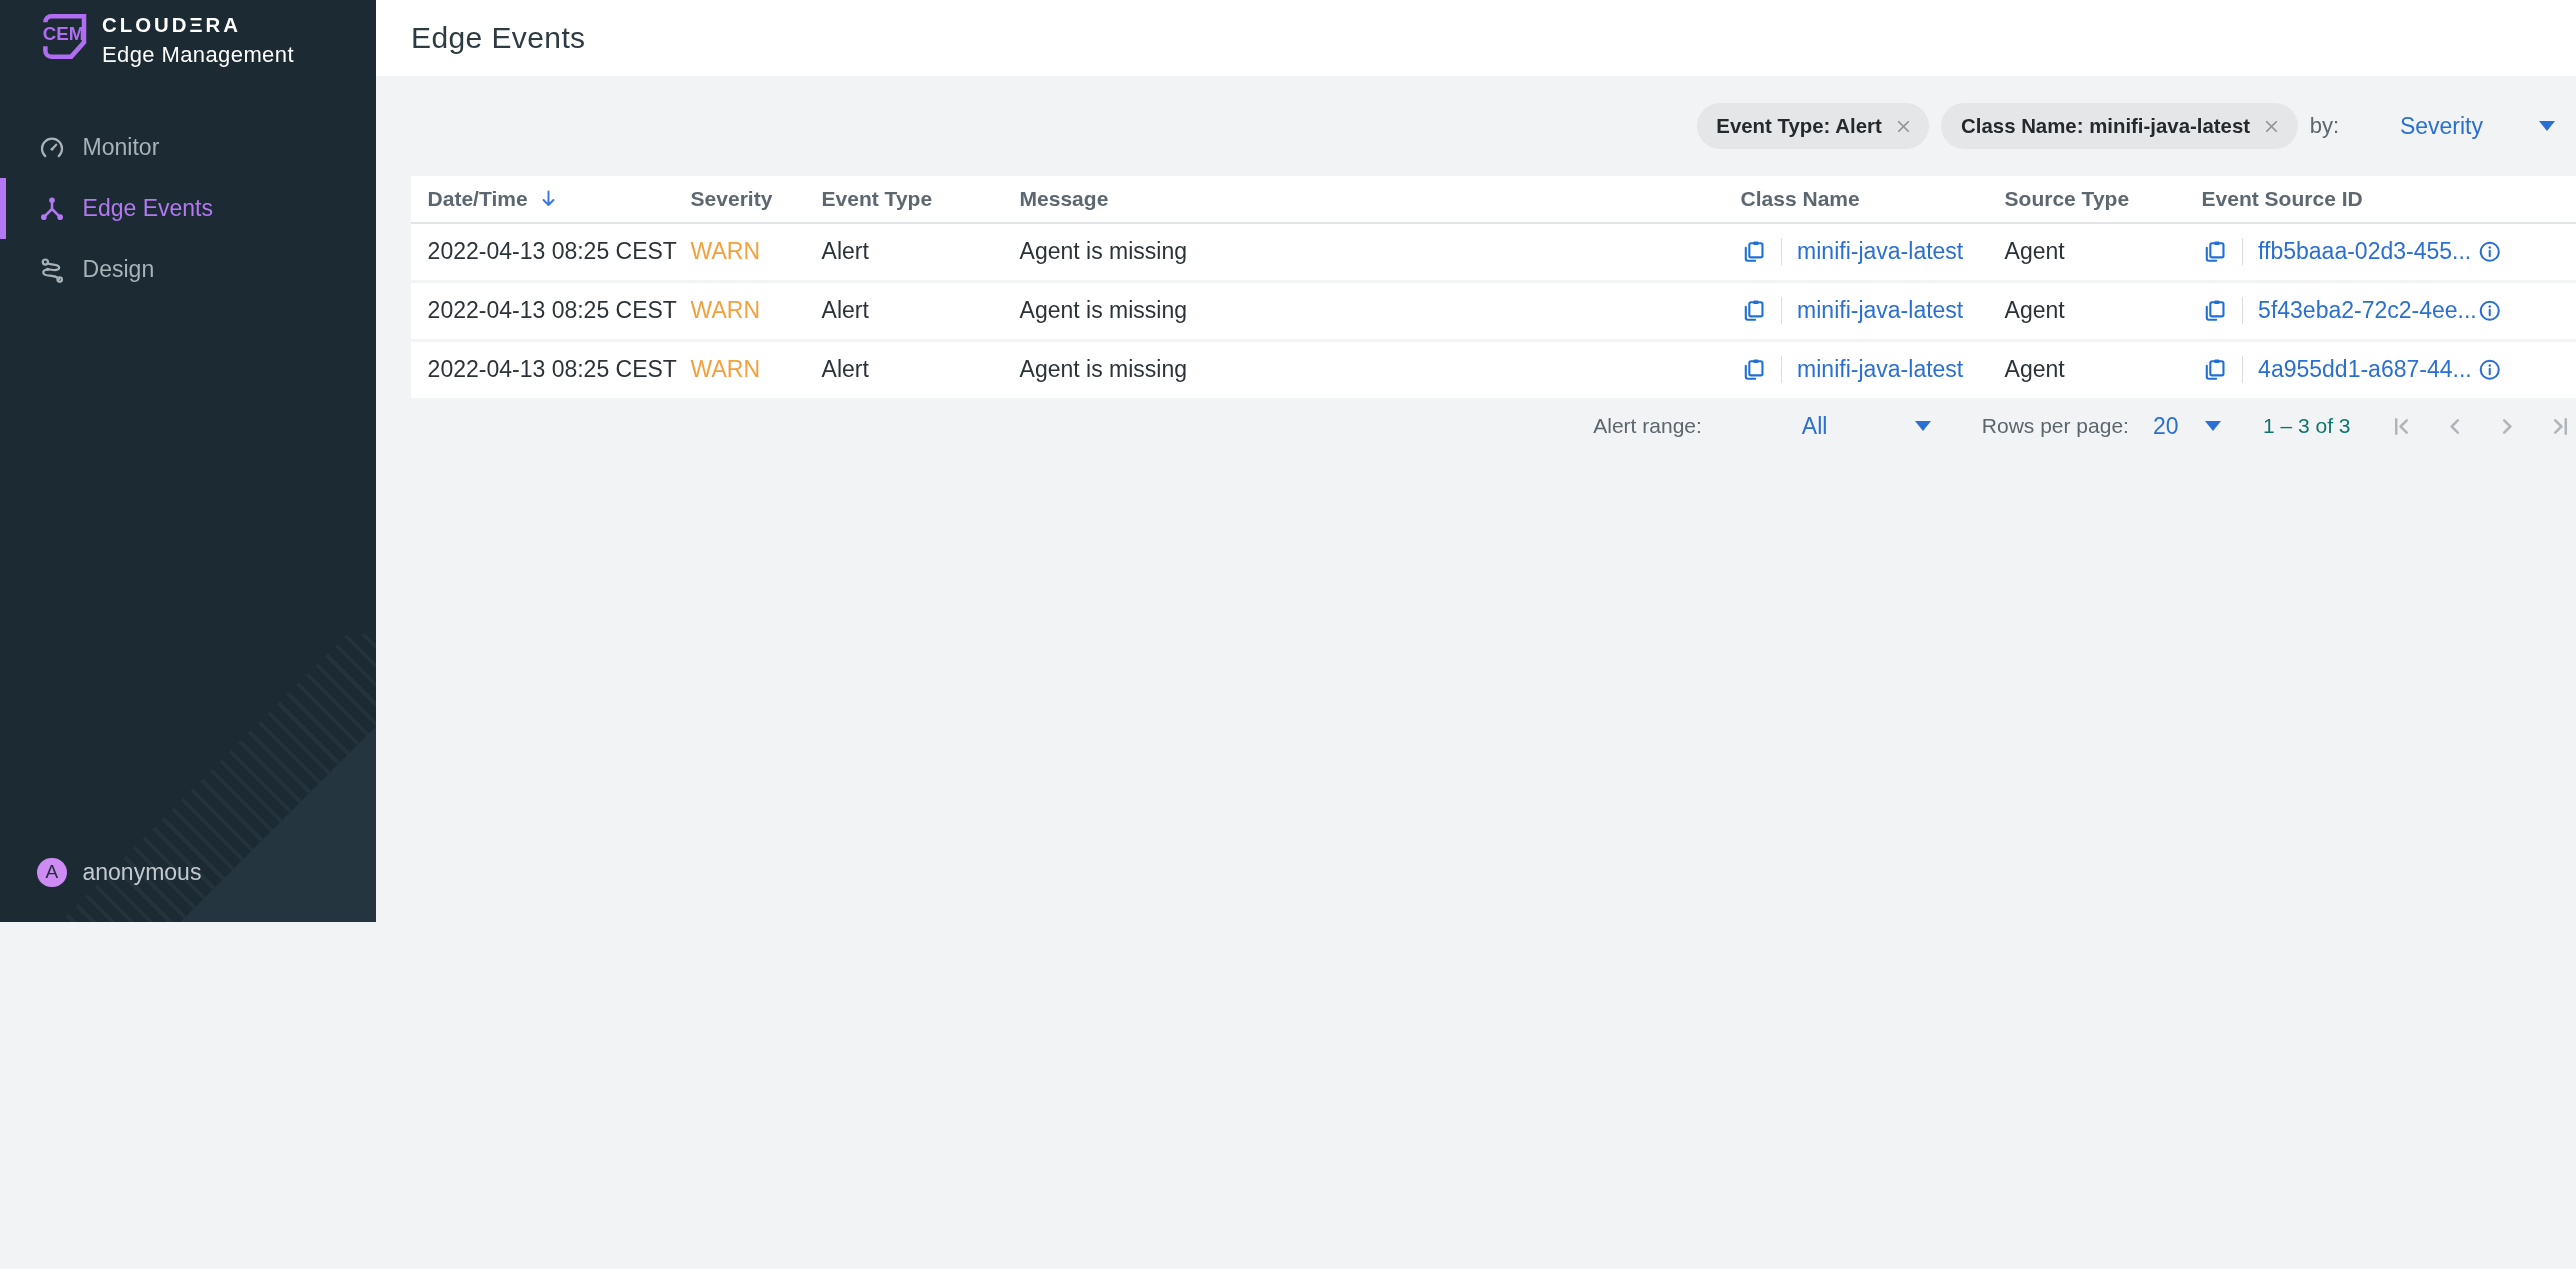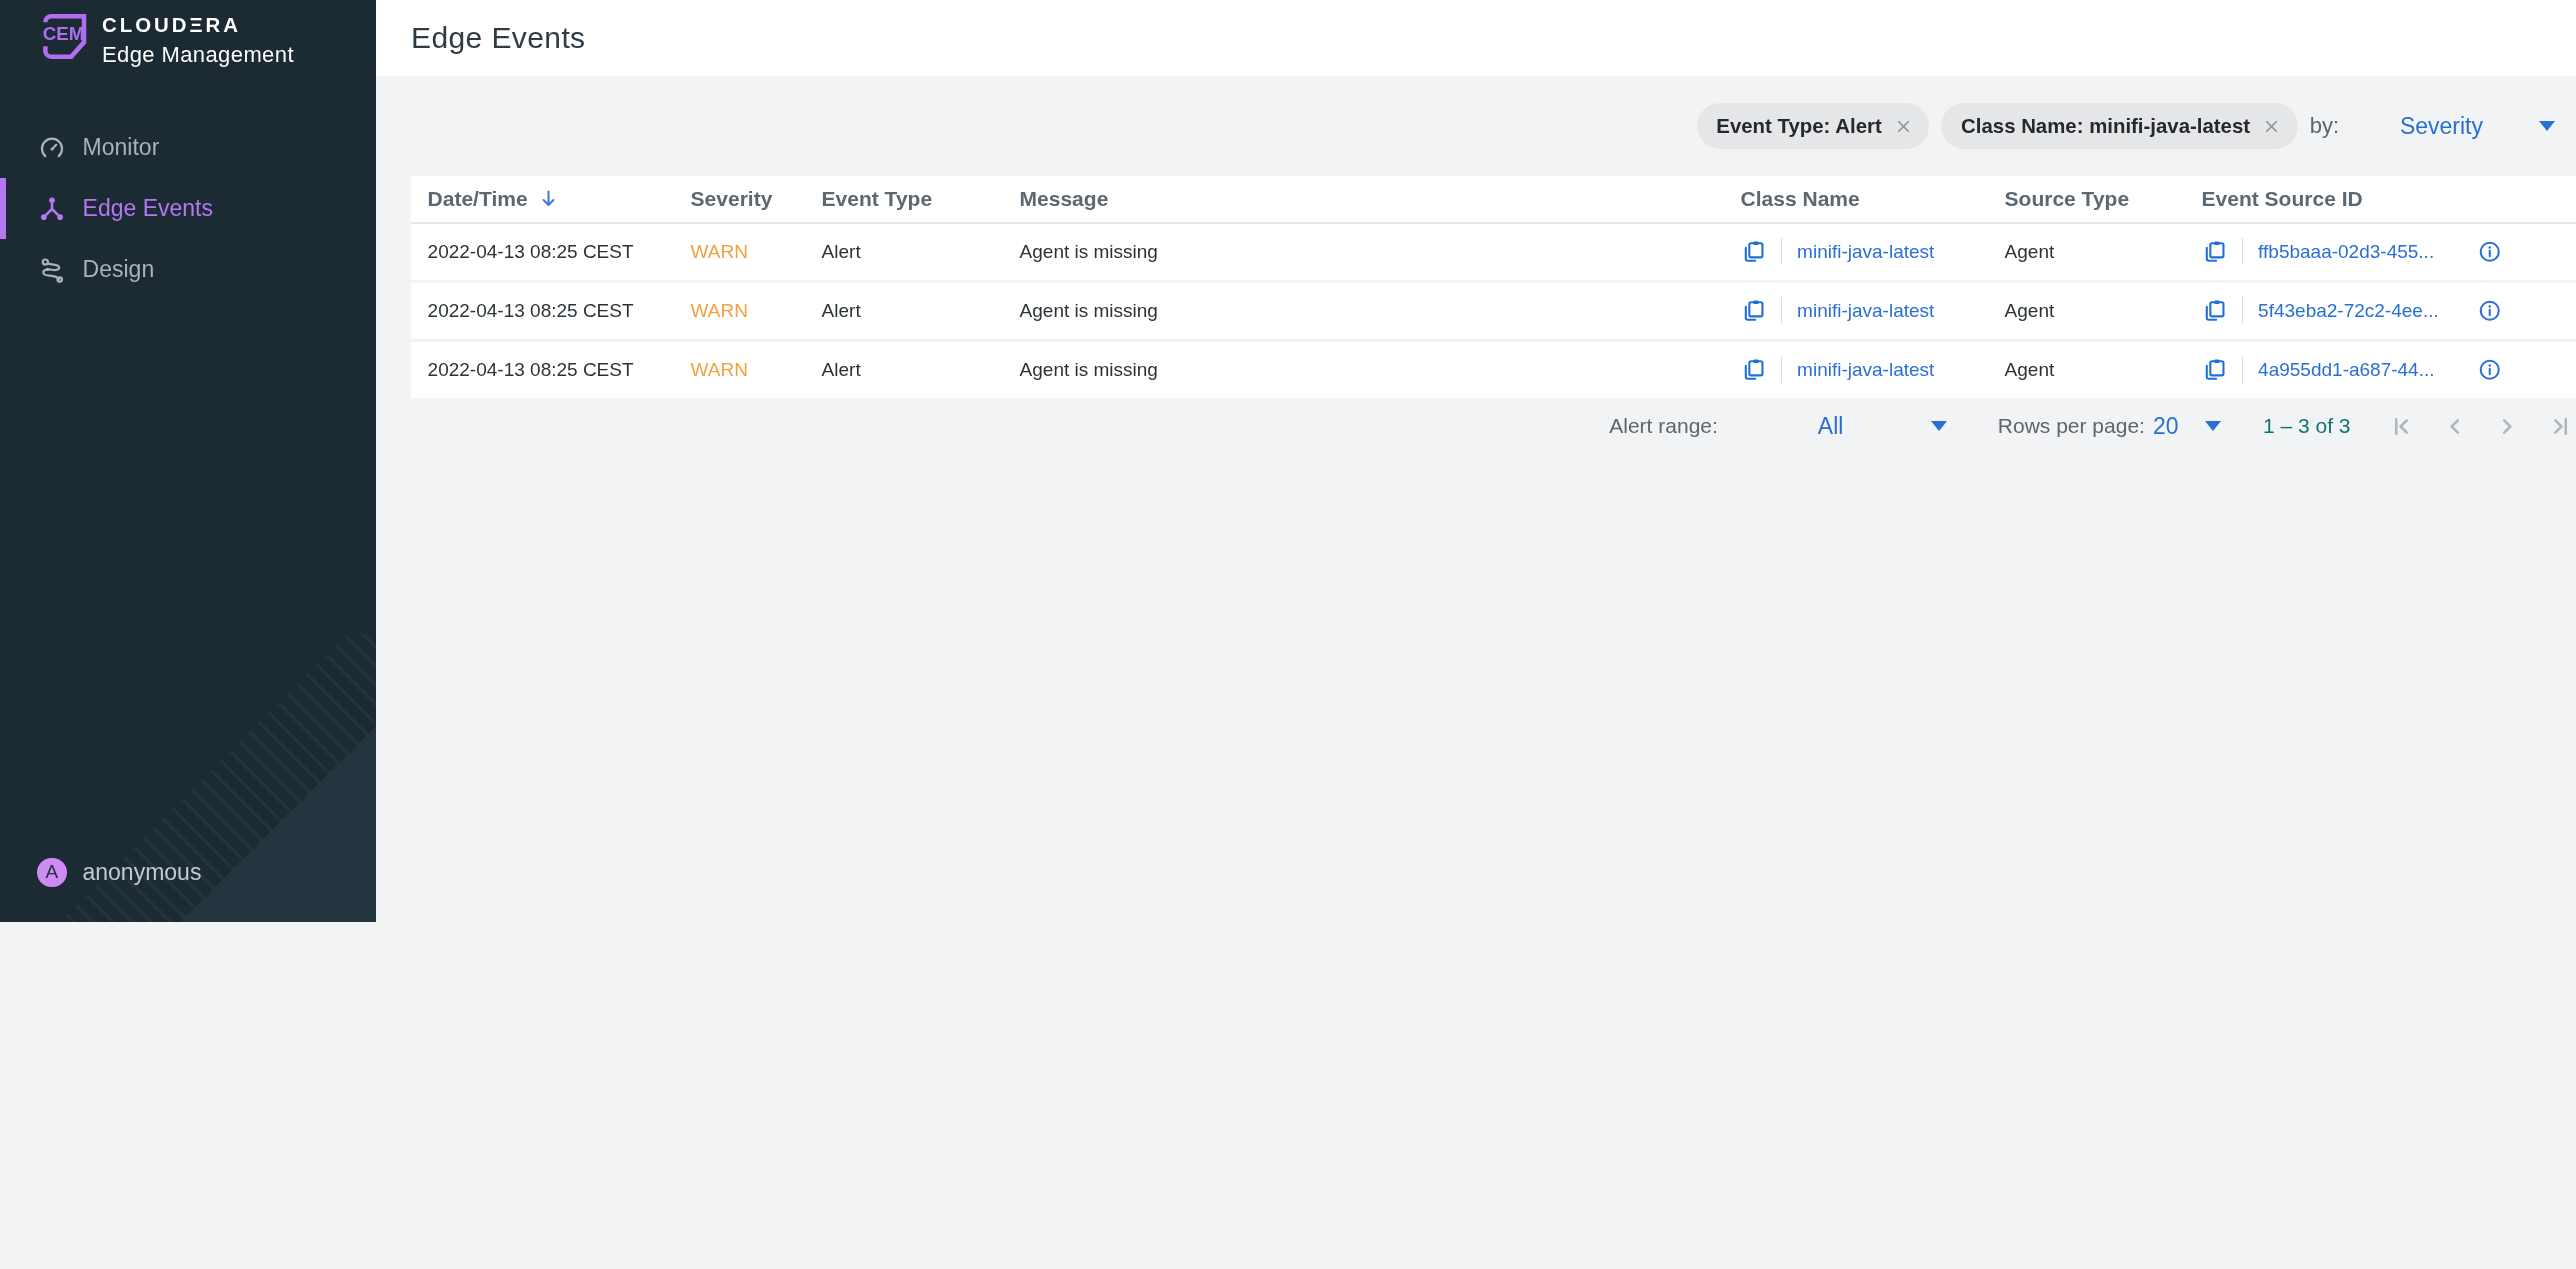--- a/index.html
+++ b/index.html
@@ -55,34 +55,34 @@
   .sortby-select { width:204px; justify-content:flex-end; }
   .sortby-select .sel-value { margin-right:44px; }
 
   
   .table { margin:26.5px 0 0 35px; }
   .tgrid { display:grid; grid-template-columns:263px 131px 198px 721px 264px 197px 276px 1fr;
     align-items:center; background:#ffffff; padding-left:16.6px; }
   .thead { height:48px; border-bottom:2.3px solid #e2e5e8; font-size:21px; font-weight:bold; color:#5d6770; }
   .th { display:flex; align-items:center; gap:10.6px; cursor:pointer; }
   .sort-arrow { width:21px; height:21px; }
-  .trow { height:59px; border-bottom:3px solid #f2f3f5; font-size:19px; color:#2c3338; }
+  .trow { height:59px; border-bottom:3px solid #f2f3f5; font-size:23px; color:#2c3338; }
   .sev { color:#f2a13f; }
   .cell-flex { display:flex; align-items:center; }
   .copy-btn { width:25px; height:25px; cursor:pointer; flex:none; }
   .vdiv { width:1.5px; height:27px; background:#d9dce0; margin:0 15px; flex:none; }
   .link { color:#2a6fd4; cursor:pointer; text-decoration:none; white-space:nowrap; overflow:hidden; }
   .info-btn { width:23.5px; height:23.5px; cursor:pointer; }
 
   
   .pagbar { display:flex; align-items:center; justify-content:flex-end; margin-top:12px; padding-right:4.5px;
     font-size:21px; color:#5c666d; }
   .tr-select { margin-left:100px; width:129px; justify-content:space-between; }
   .rpp-label { margin-left:51px; }
-  .rpp-select { margin-left:8px; width:68px; justify-content:space-between; }
+  .rpp-select { margin-left:24px; width:68px; justify-content:space-between; }
   .range-text { margin-left:42px; color:#0f766e; }
   .pag-icons { display:flex; align-items:center; gap:30px; margin-left:39px; }
   .pag-icons svg { width:23px; height:23px; cursor:pointer; }
 </style>
 </head>
 <body>
 
 <div class="sidebar">
   <div class="decor-stripes"></div>
   <div class="decor-tri"></div>

